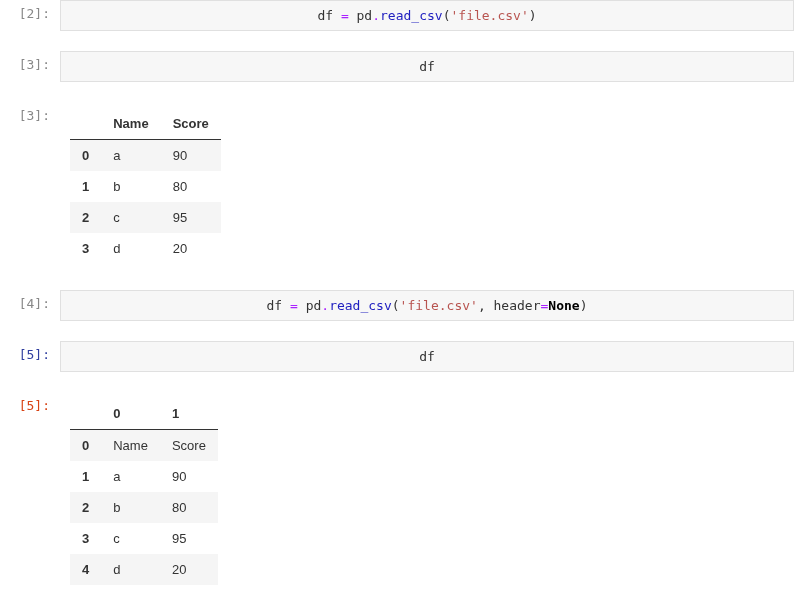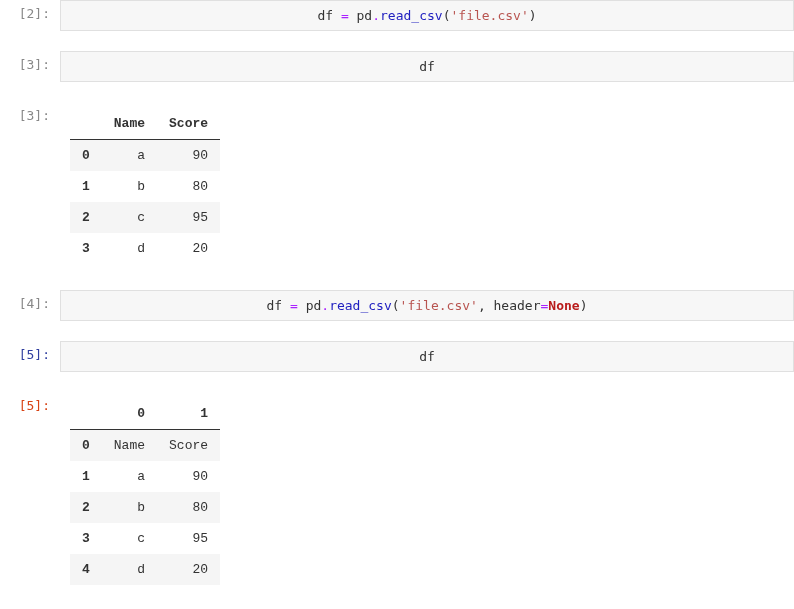--- a/index.html
+++ b/index.html
@@ -33,36 +33,35 @@
     padding: 7px 10px;
     font-family: "DejaVu Sans Mono", Menlo, Consolas, monospace;
     font-size: 13px;
     white-space: pre;
     color: #333;
     text-align: center;
   }
   .tok-eq { color: #aa22ff; }
   .tok-call { color: #2020c0; }
   .tok-str { color: #b85450; }
-  .tok-kw { color: #b91c1c; font-weight: bold; }
+  .tok-kw { color: #000000; font-weight: bold; }
   .tok-paren { color: #333; }
   .output-area {
     flex: 1;
     padding: 6px 10px;
     font-size: 13px;
   }
   table.df {
     border-collapse: collapse;
     font-size: 13px;
   }
   table.df th, table.df td {
     padding: 8px 12px;
-    text-align: right;
+    text-align: left;
     border: none;
-    font-family: Liberation Mono, monospace;
   }
   table.df thead th {
     font-weight: bold;
     border-bottom: 1px solid #333;
   }
   table.df tbody th {
     font-weight: bold;
   }
   table.df tr.even {
     background: #f5f5f5;

